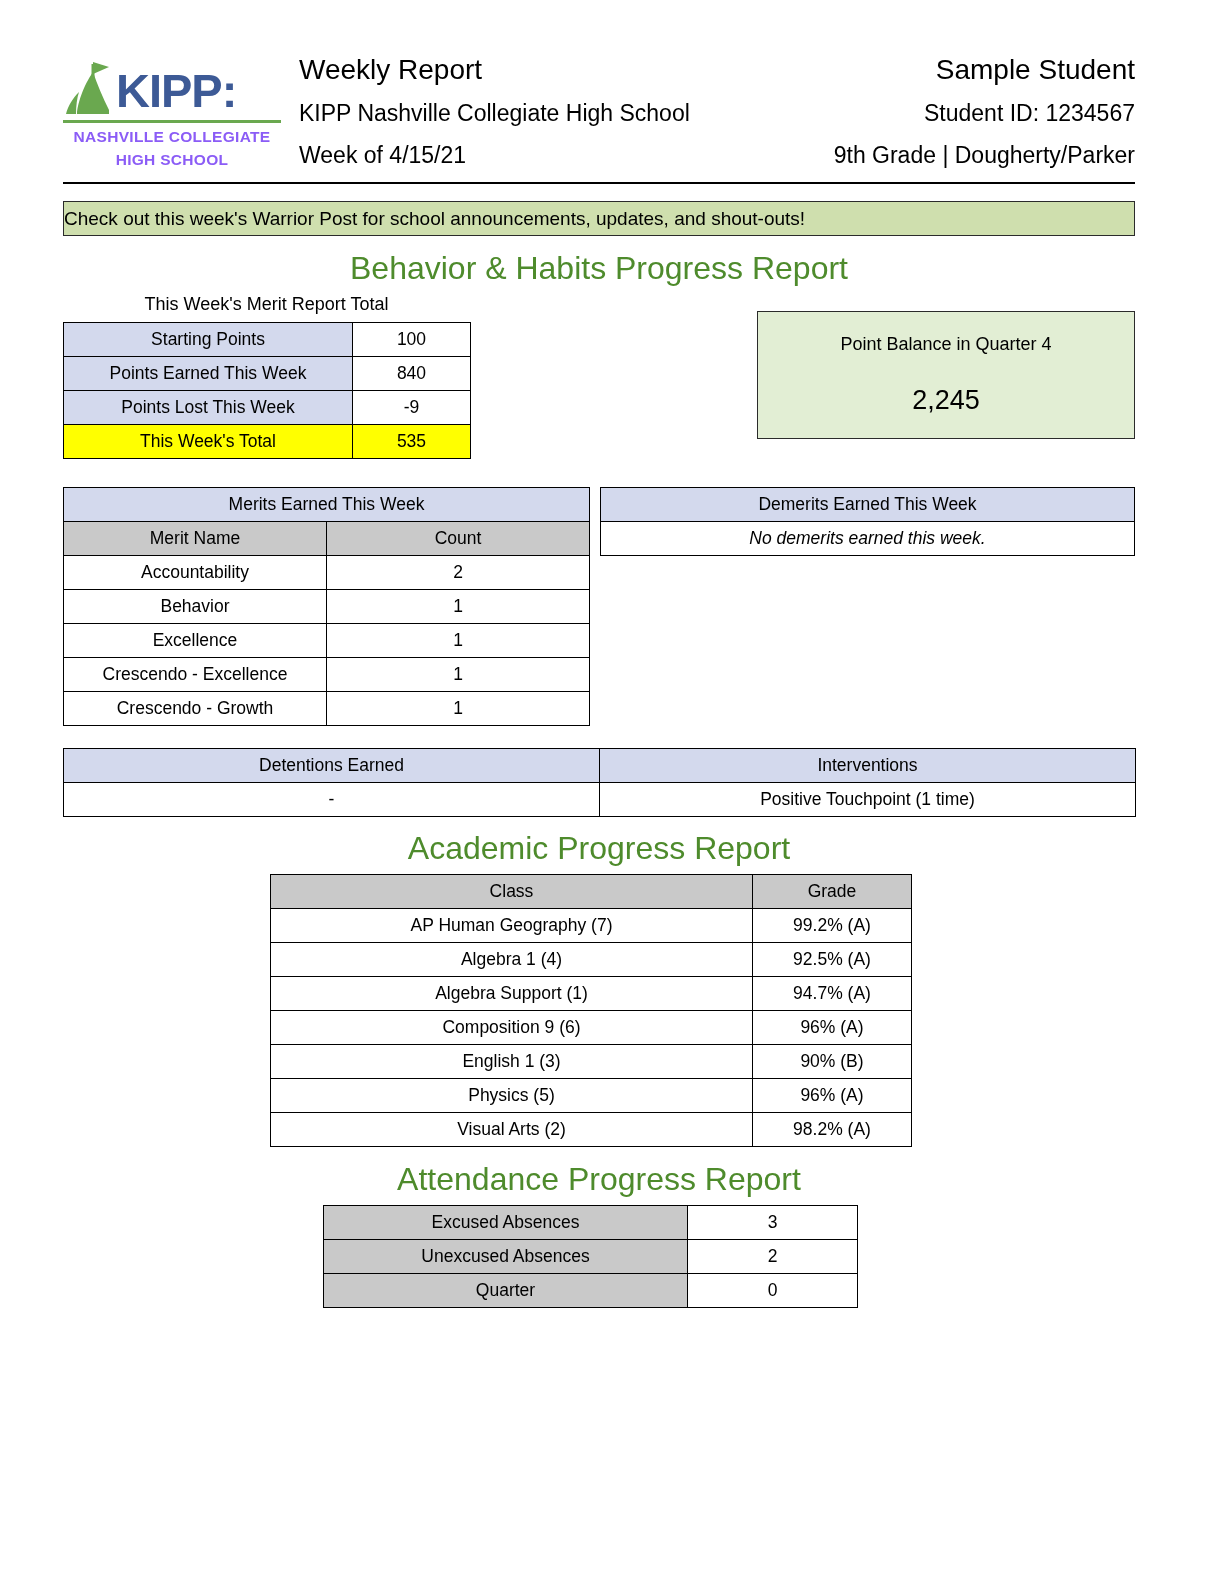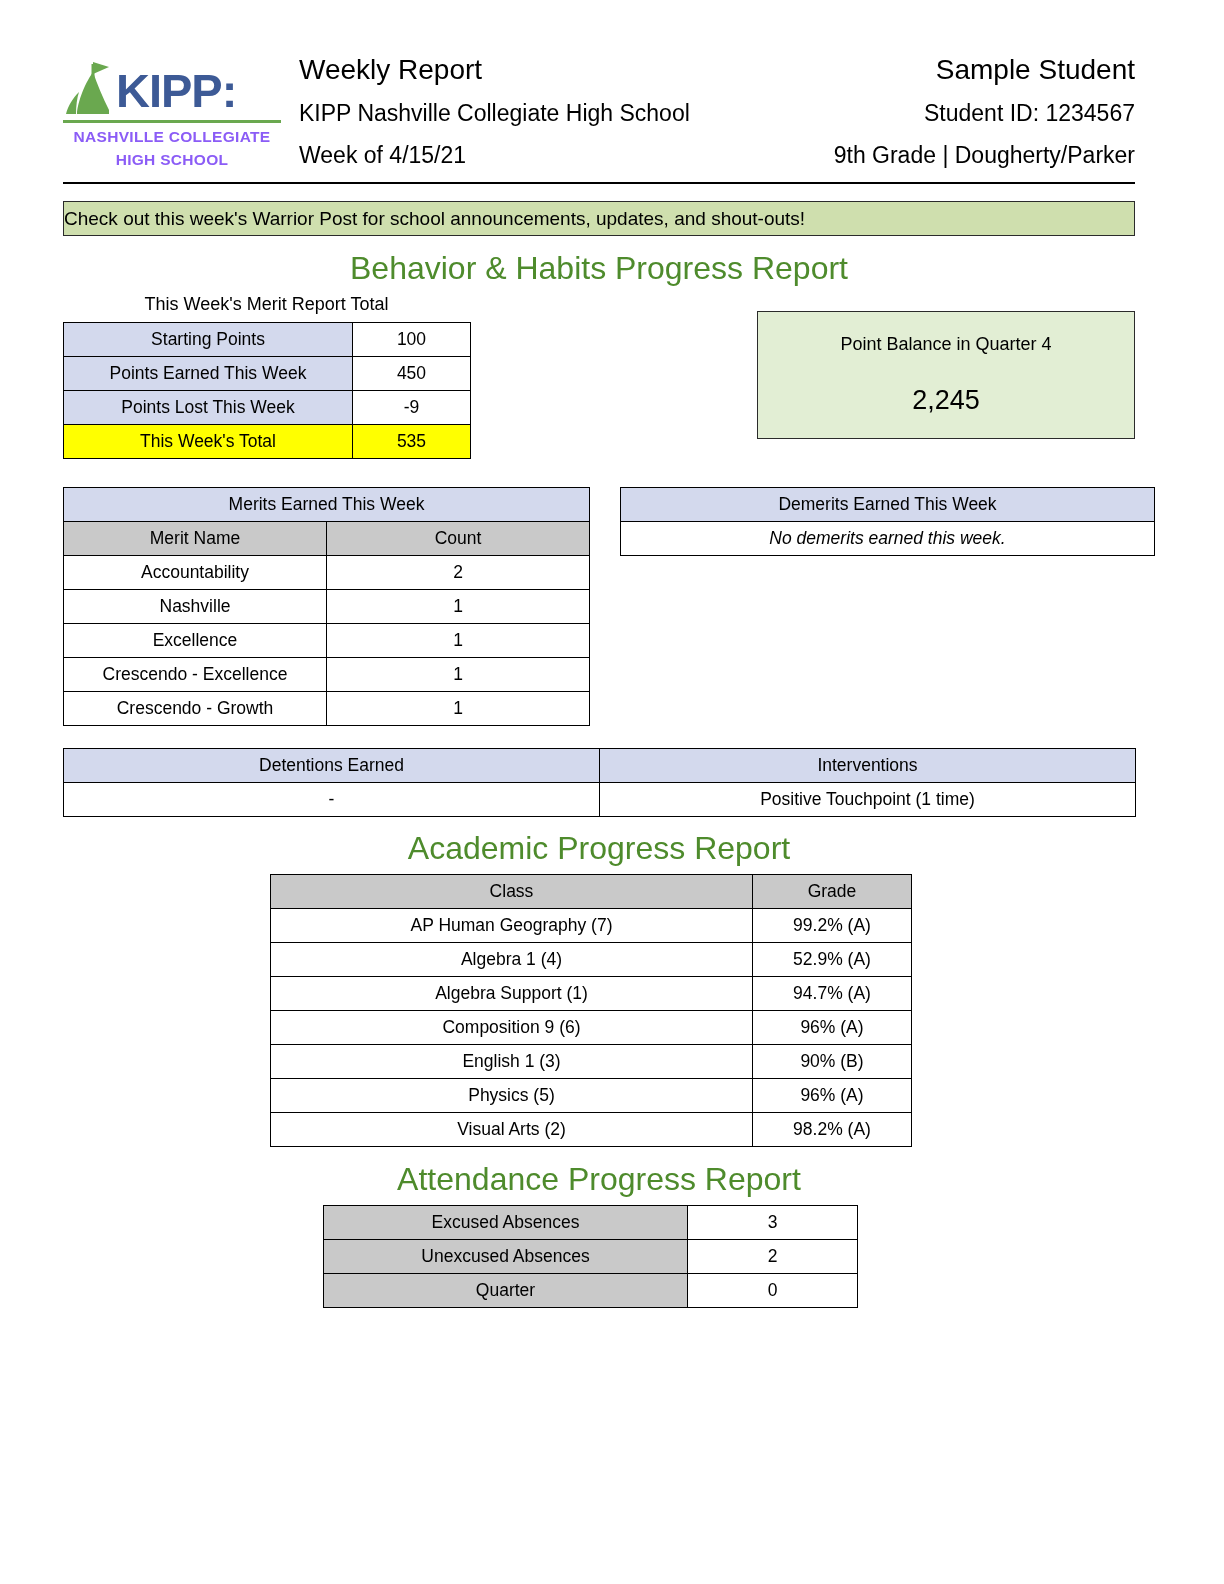--- a/index.html
+++ b/index.html
@@ -191,21 +191,21 @@
     left: 63px;
     top: 487px;
     width: 527px;
   }
   #merits-table td.name { width: 427px; }
   #merits-table td.count { width: 100px; }
 
   
   #demerits-table {
     position: absolute;
-    left: 620px;
+    left: 600px;
     top: 487px;
     width: 535px;
   }
 
   
   #detentions-table {
     position: absolute;
     left: 63px;
     top: 748px;
     width: 1072px;
@@ -278,21 +278,21 @@
 
   <div class="merit-total-caption">This Week's Merit Report Total</div>
   <table class="grid" id="merit-total-table">
     <tbody>
       <tr>
         <td class="label fill-lav">Starting Points</td>
         <td class="value">100</td>
       </tr>
       <tr>
         <td class="label fill-lav">Points Earned This Week</td>
-        <td class="value">450</td>
+        <td class="value">840</td>
       </tr>
       <tr>
         <td class="label fill-lav">Points Lost This Week</td>
         <td class="value">-9</td>
       </tr>
       <tr>
         <td class="label fill-yellow">This Week's Total</td>
         <td class="value fill-yellow">535</td>
       </tr>
     </tbody>
@@ -310,21 +310,21 @@
       </tr>
       <tr>
         <td class="name fill-gray">Merit Name</td>
         <td class="count fill-gray">Count</td>
       </tr>
       <tr>
         <td class="name">Accountability</td>
         <td class="count">2</td>
       </tr>
       <tr>
-        <td class="name">Nashville</td>
+        <td class="name">Behavior</td>
         <td class="count">1</td>
       </tr>
       <tr>
         <td class="name">Excellence</td>
         <td class="count">1</td>
       </tr>
       <tr>
         <td class="name">Crescendo - Excellence</td>
         <td class="count">1</td>
       </tr>
@@ -366,21 +366,21 @@
       <tr>
         <td class="class-cell fill-gray">Class</td>
         <td class="grade-cell fill-gray">Grade</td>
       </tr>
       <tr>
         <td class="class-cell">AP Human Geography (7)</td>
         <td class="grade-cell">99.2% (A)</td>
       </tr>
       <tr>
         <td class="class-cell">Algebra 1 (4)</td>
-        <td class="grade-cell">52.9% (A)</td>
+        <td class="grade-cell">92.5% (A)</td>
       </tr>
       <tr>
         <td class="class-cell">Algebra Support (1)</td>
         <td class="grade-cell">94.7% (A)</td>
       </tr>
       <tr>
         <td class="class-cell">Composition 9 (6)</td>
         <td class="grade-cell">96% (A)</td>
       </tr>
       <tr>

